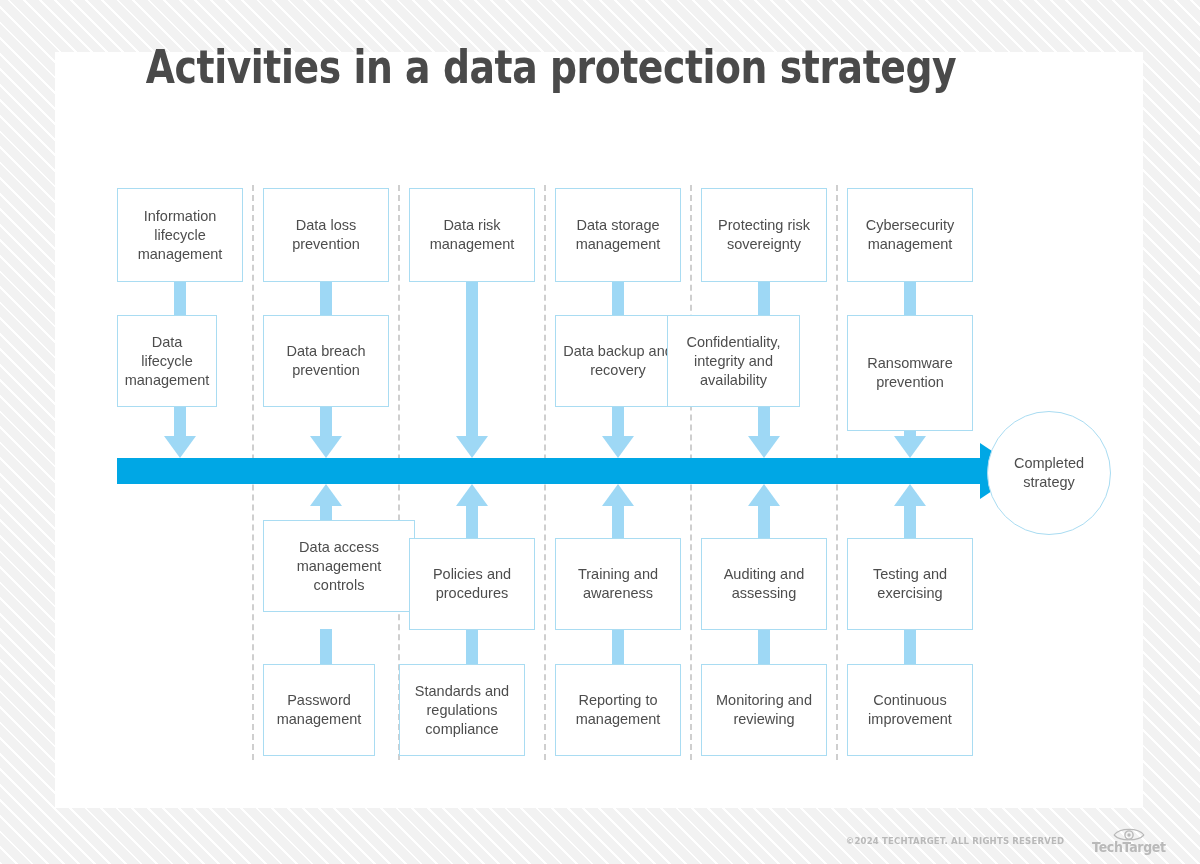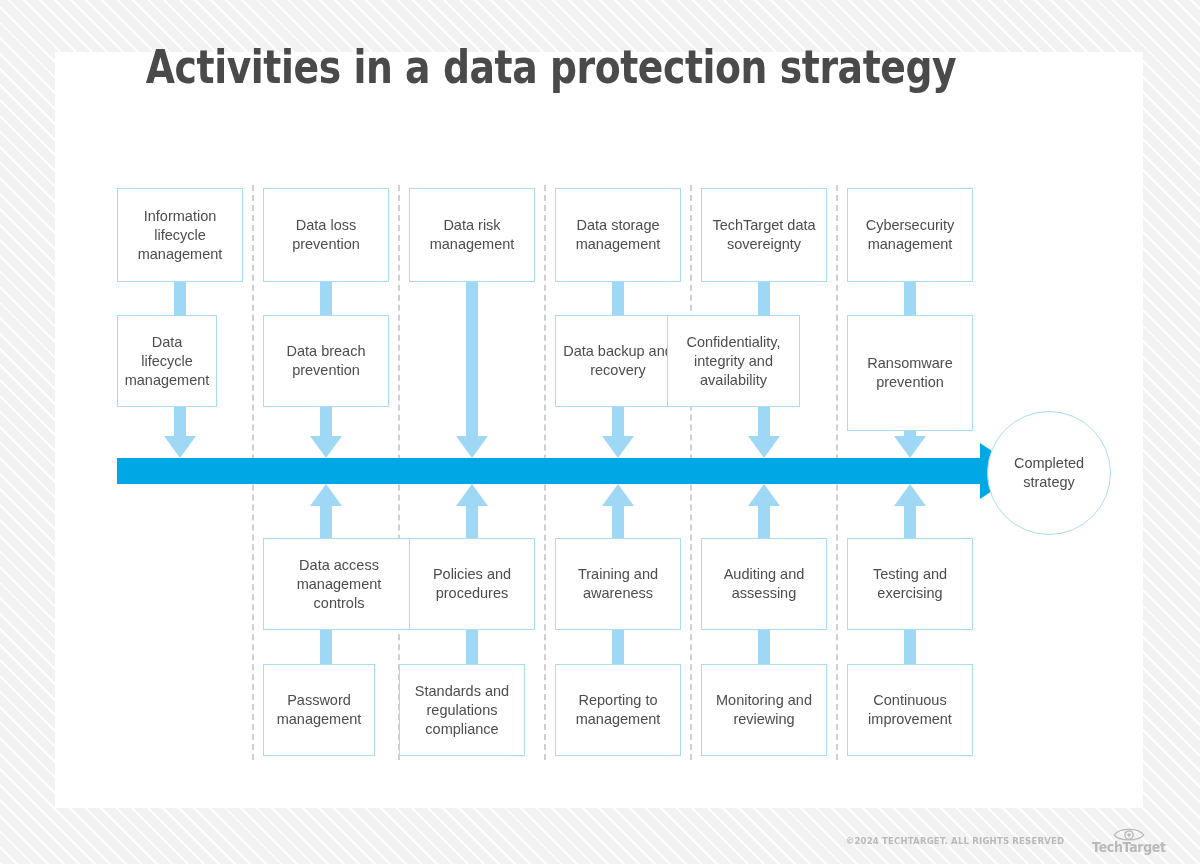--- a/index.html
+++ b/index.html
@@ -220,21 +220,21 @@
   </div>
   <div class="stem" style="left:313px; top:281px; height:35px"></div>
   <div class="box" style="left:256px; top:315px; width:126px; height:92px">
     <span>Data breach prevention</span>
   </div>
   <div class="arrow-stem" style="left:313px; top:406px; height:32px"></div>
   <div class="arrow-head-down" style="left:303px; top:436px"></div>
 
   <div class="arrow-head-up" style="left:303px; top:484px"></div>
   <div class="arrow-stem" style="left:313px; top:504px; height:36px"></div>
-  <div class="box" style="left:256px; top:538px; width:152px; height:92px">
+  <div class="box" style="left:256px; top:520px; width:152px; height:92px">
     <span>Data access management controls</span>
   </div>
   <div class="stem" style="left:313px; top:629px; height:36px"></div>
   <div class="box" style="left:256px; top:664px; width:112px; height:92px">
     <span>Password management</span>
   </div>
 
   <div class="box" style="left:402px; top:188px; width:126px; height:94px">
     <span>Data risk management</span>
   </div>
@@ -265,21 +265,21 @@
   <div class="arrow-stem" style="left:605px; top:504px; height:36px"></div>
   <div class="box" style="left:548px; top:538px; width:126px; height:92px">
     <span>Training and awareness</span>
   </div>
   <div class="stem" style="left:605px; top:629px; height:36px"></div>
   <div class="box" style="left:548px; top:664px; width:126px; height:92px">
     <span>Reporting to management</span>
   </div>
 
   <div class="box" style="left:694px; top:188px; width:126px; height:94px">
-    <span>TechTarget data sovereignty</span>
+    <span>Protecting risk sovereignty</span>
   </div>
   <div class="stem" style="left:751px; top:281px; height:35px"></div>
   <div class="box" style="left:660px; top:315px; width:133px; height:92px">
     <span>Confidentiality, integrity and availability</span>
   </div>
   <div class="arrow-stem" style="left:751px; top:406px; height:32px"></div>
   <div class="arrow-head-down" style="left:741px; top:436px"></div>
 
   <div class="arrow-head-up" style="left:741px; top:484px"></div>
   <div class="arrow-stem" style="left:751px; top:504px; height:36px"></div>

